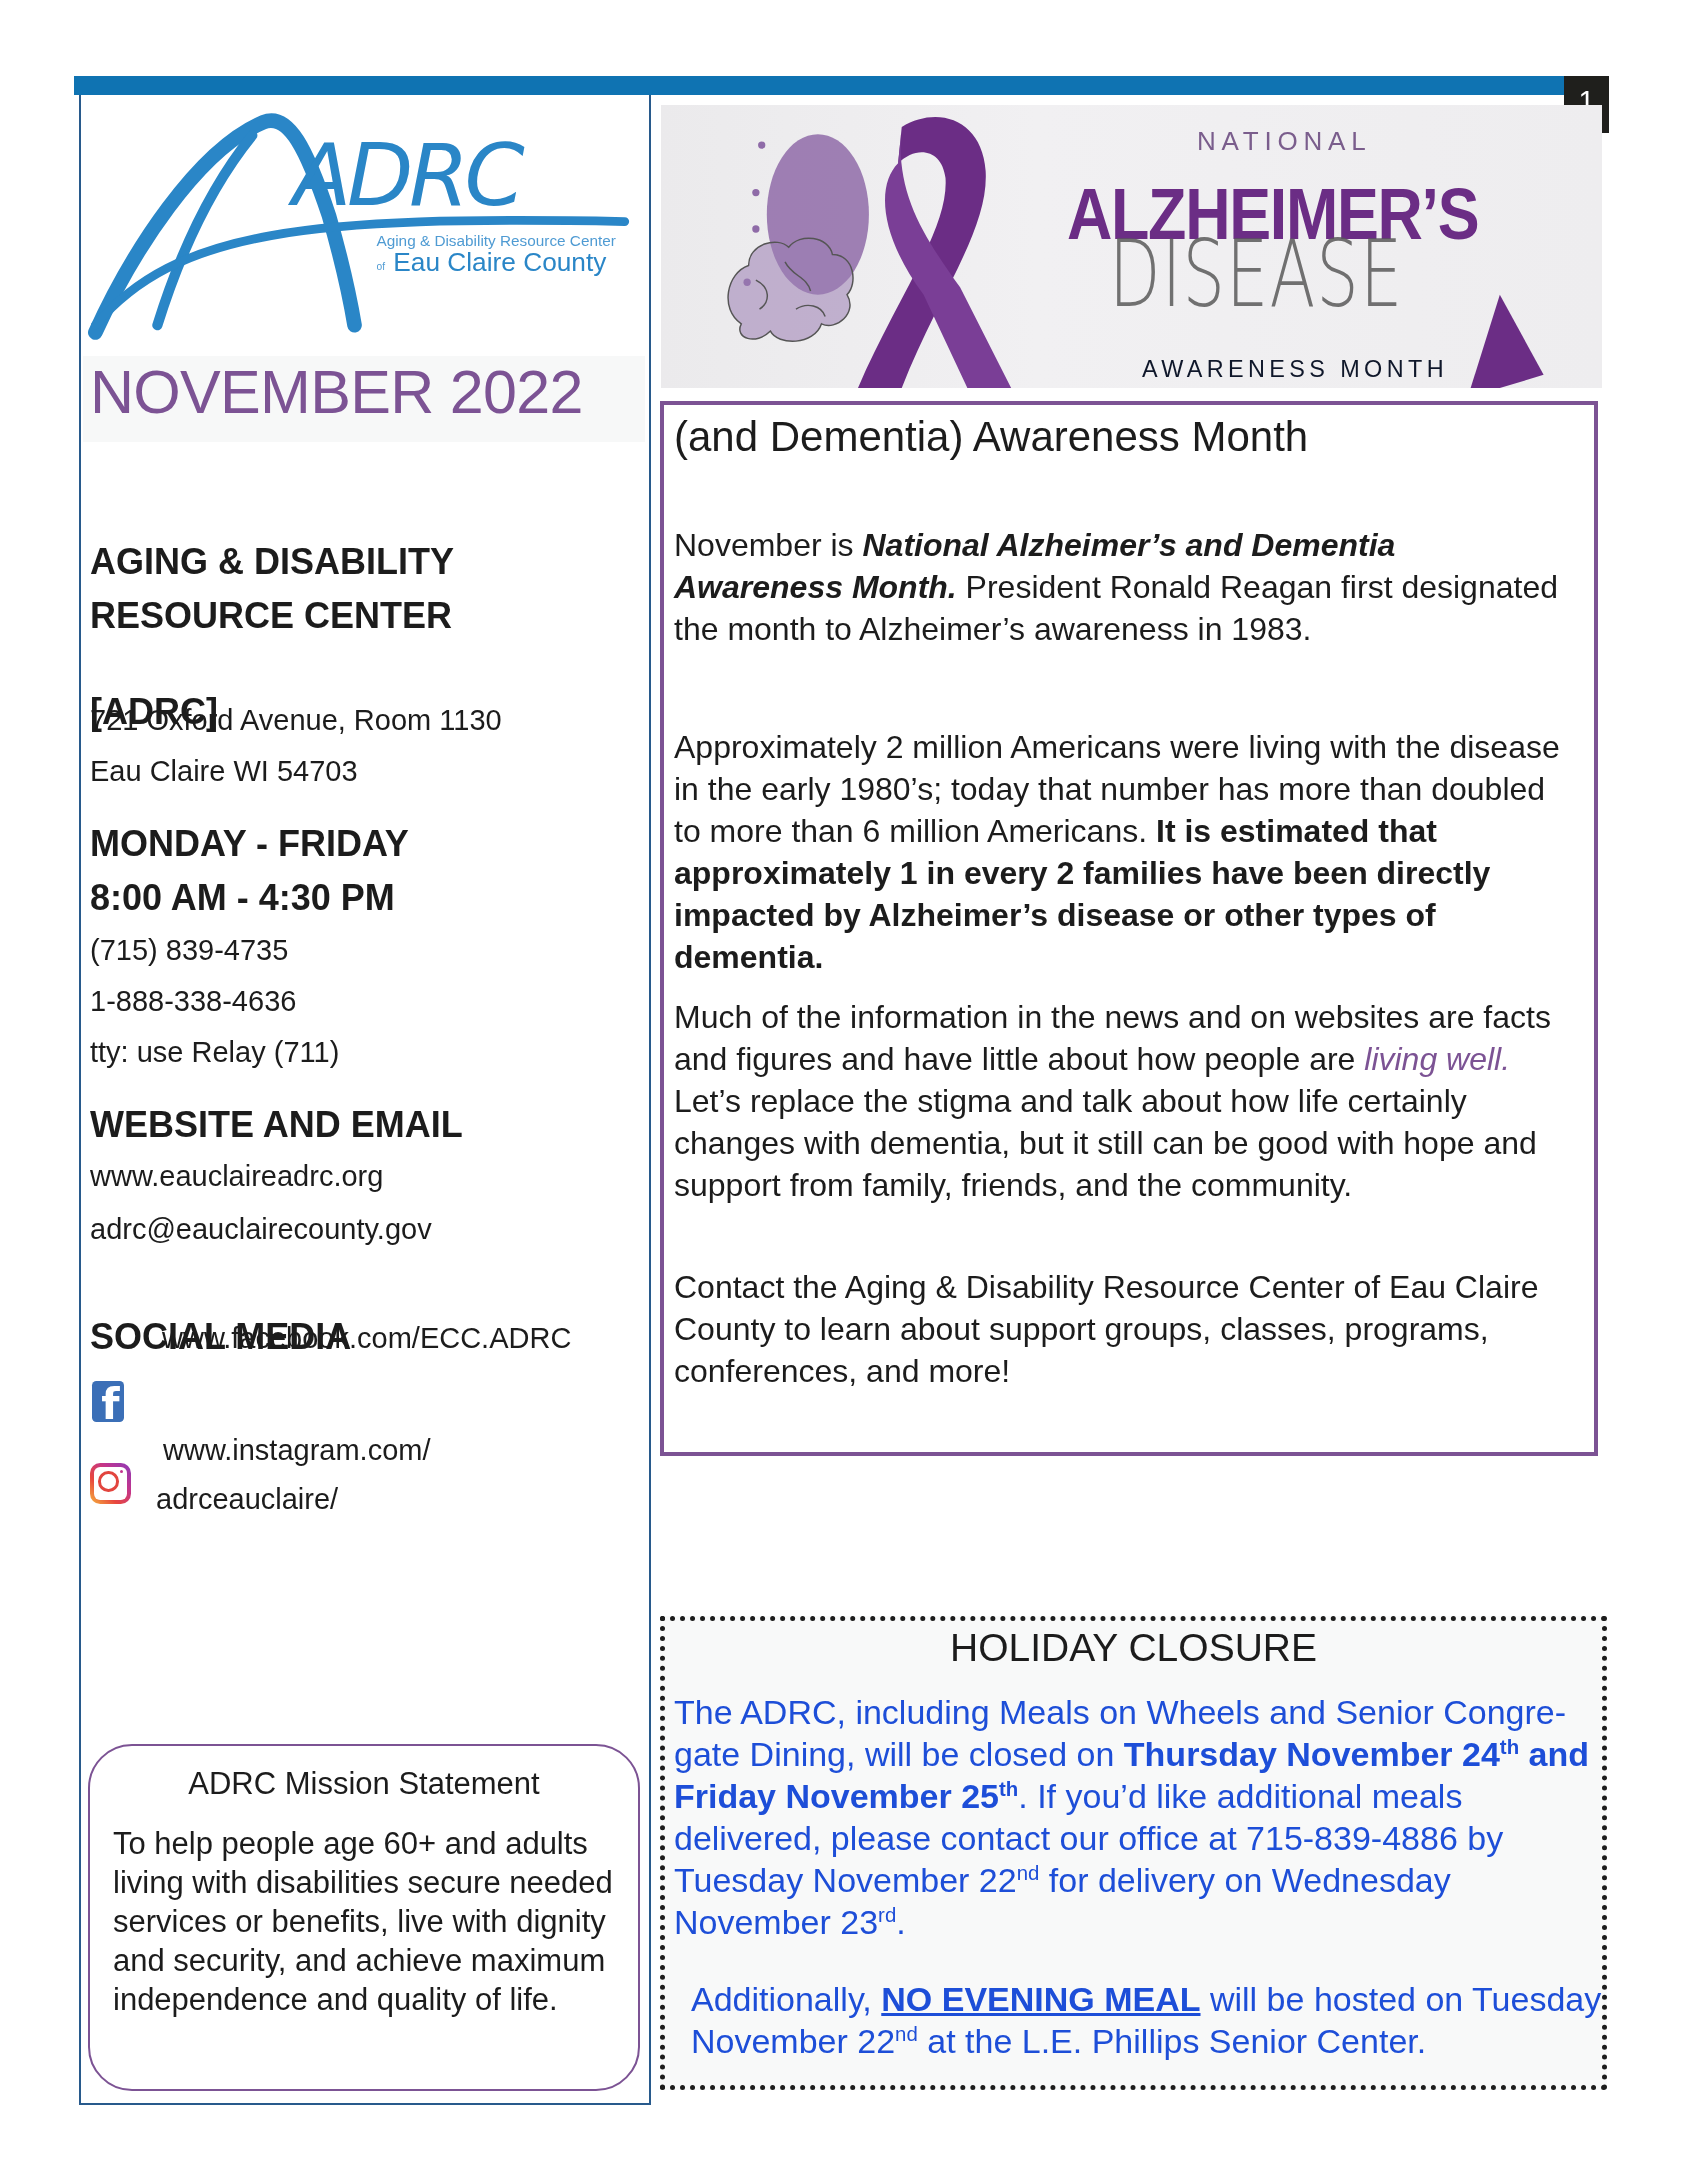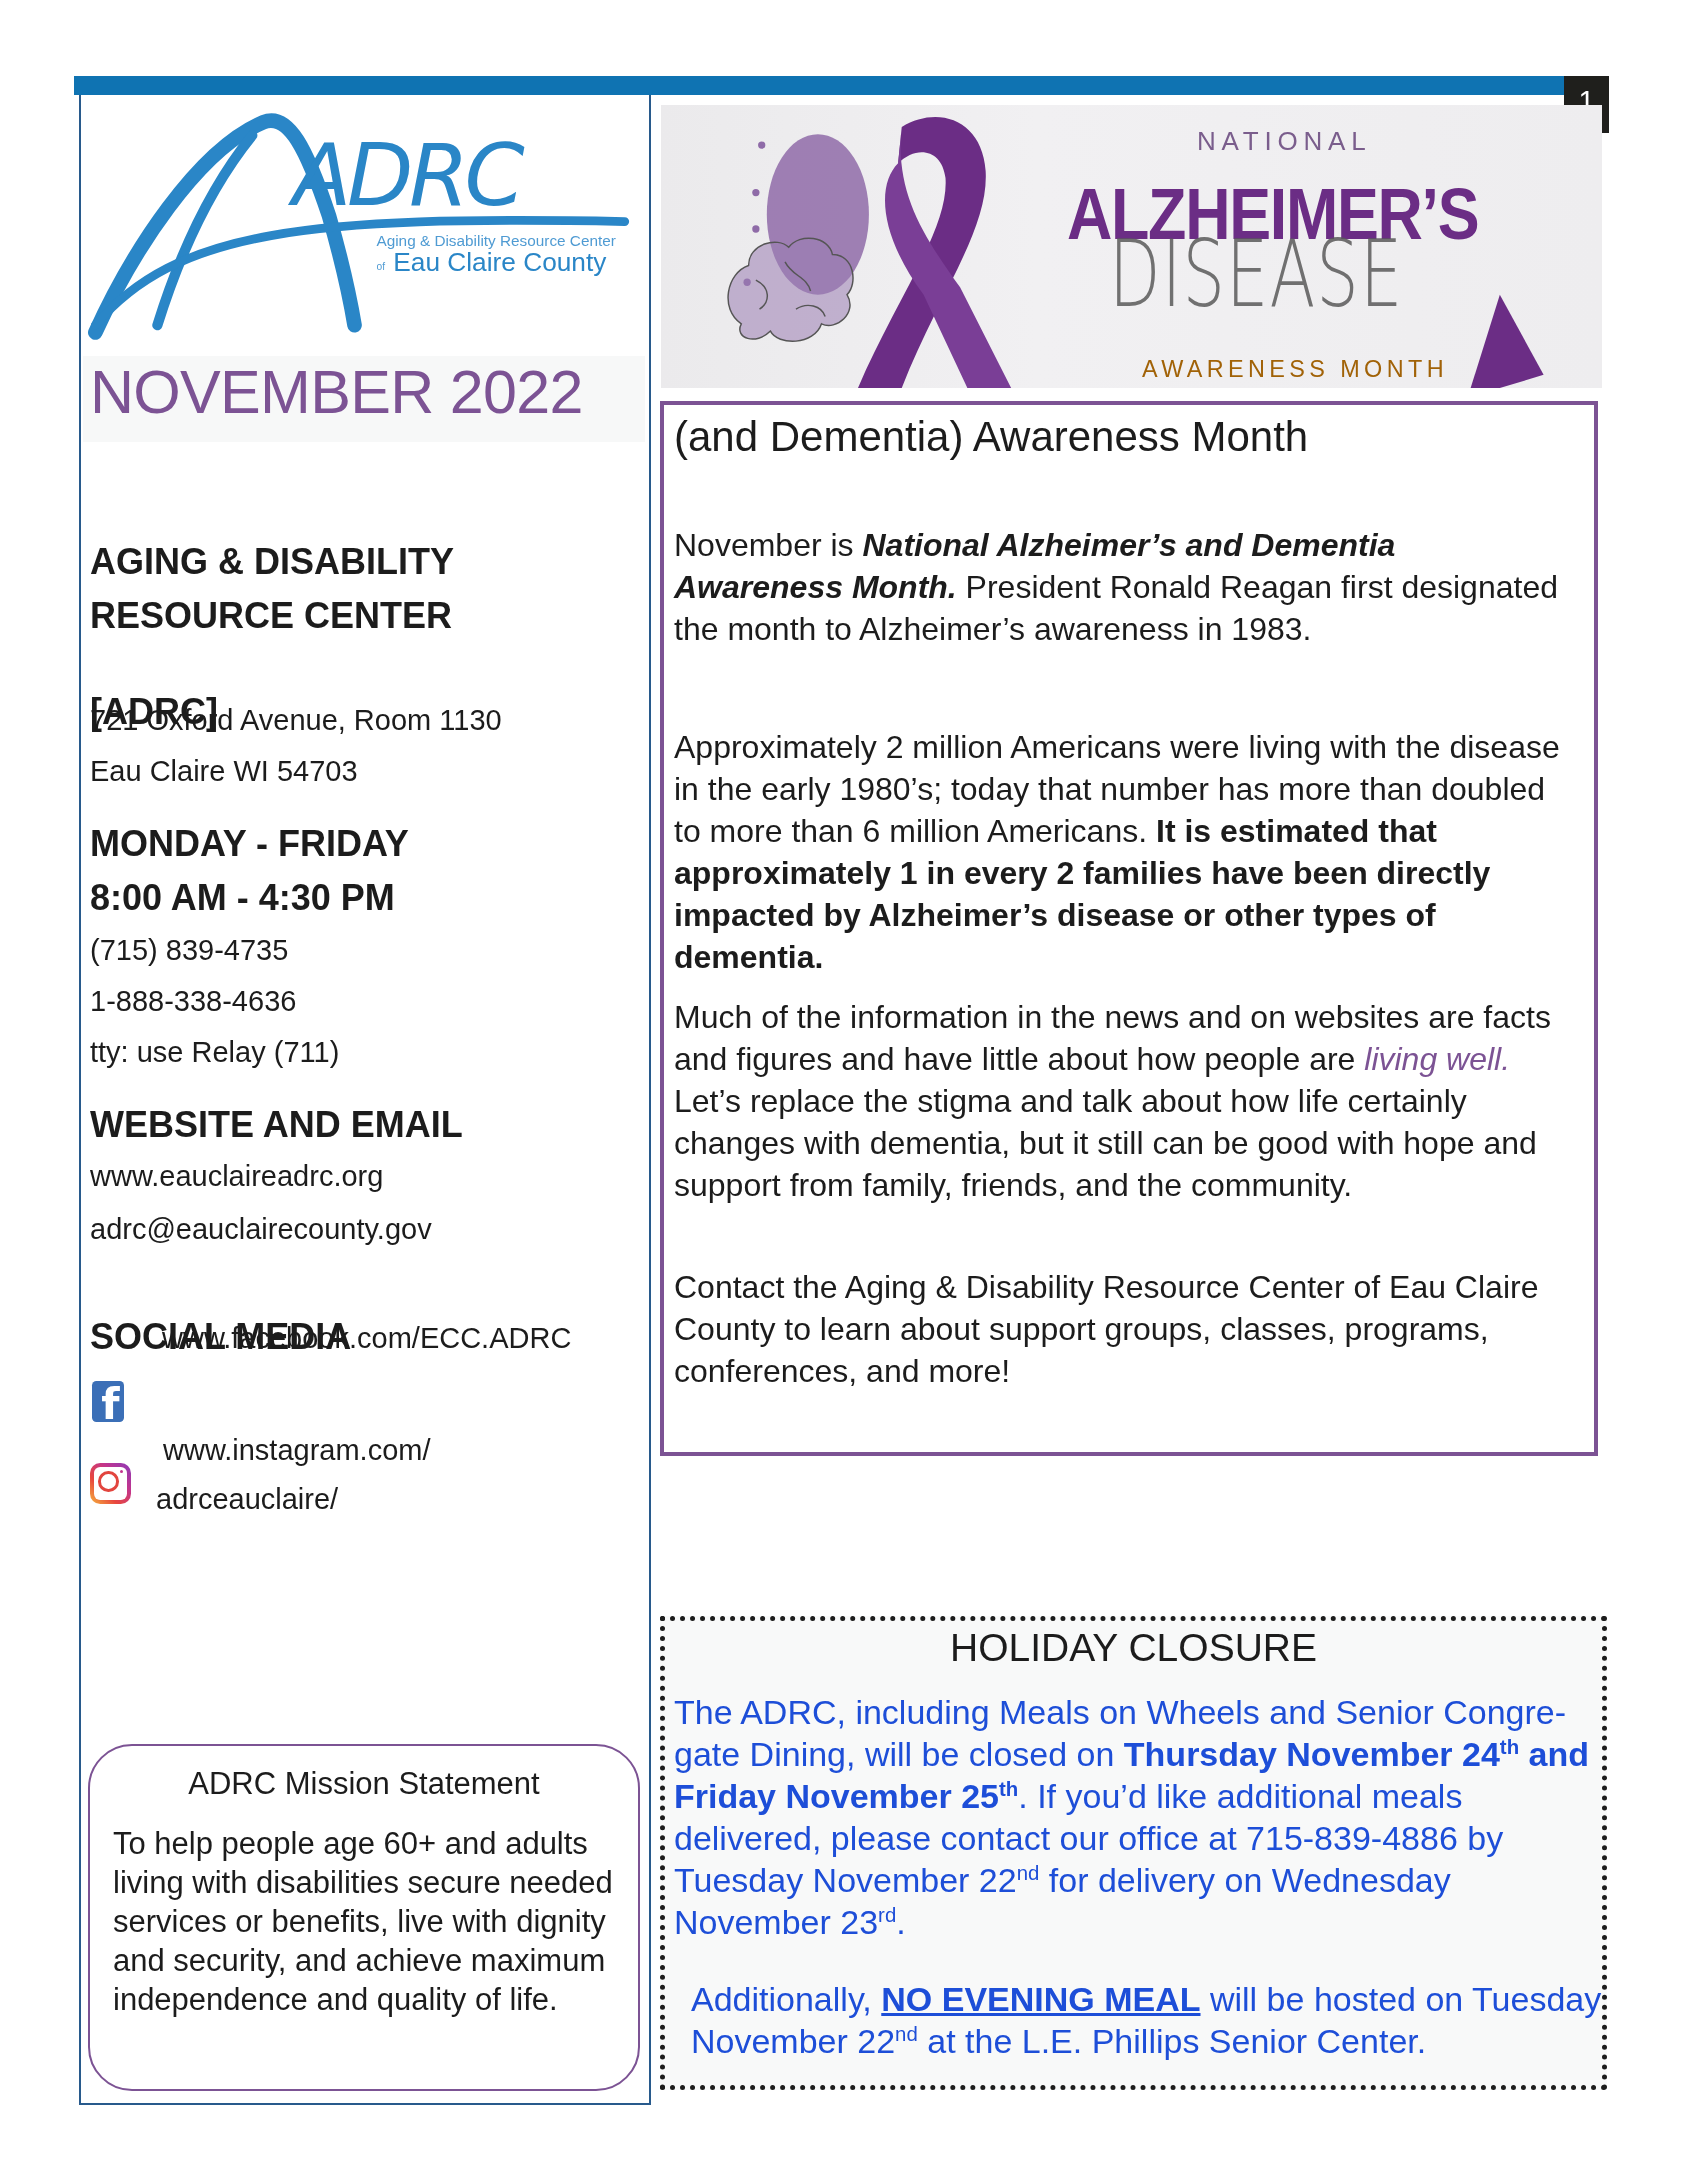--- a/index.html
+++ b/index.html
@@ -33,21 +33,21 @@
   #mission-title { left: 88px; top: 1766px; width: 552px; text-align: center; font-size: 31px; color: #1c1c1c; }
   #mission-text { left: 113px; top: 1824px; width: 511px; font-size: 31px; line-height: 39px; color: #1c1c1c; }
 
   
   #banner { left: 661px; top: 105px; width: 941px; height: 283px; background: linear-gradient(90deg,#ebeaec 0%,#f1f0f2 40%,#eeedef 100%); overflow: hidden; }
   #banner-national { left: 1197px; top: 126px; font-size: 26px; letter-spacing: 5.8px; color: #7a5d8c; font-weight: 300; }
   #banner-alz { left: 1067px; top: 174px; font-size: 73px; font-weight: bold; color: #6b2d85; letter-spacing: -1.5px; line-height: 80px;
                 font-family: "Liberation Sans", sans-serif; transform: scaleX(0.86); transform-origin: left; }
   #banner-disease { left: 1109px; top: 223px; font-size: 93px; color: #5a5a5a; font-weight: 300; letter-spacing: 1.5px; line-height: 102px;
                     -webkit-text-stroke: 0; font-family: "DejaVu Sans", sans-serif; transform: scaleX(0.72); transform-origin: left; opacity: 0.85;}
-  #banner-awareness { left: 1142px; top: 356px; font-size: 23.4px; letter-spacing: 4.4px; color: #a16207; }
+  #banner-awareness { left: 1142px; top: 356px; font-size: 23.4px; letter-spacing: 4.4px; color: #0f172a; }
 
   
   #article-box { left: 660px; top: 401px; width: 938px; height: 1055px; border: 4.4px solid #7c5394; box-sizing: border-box; }
   .art { left: 674px; width: 912px; font-size: 32px; line-height: 42px; color: #1c1c1c; }
   #art-title { font-size: 42px; line-height: 56px; top: 409px; }
   .em-italic { font-style: italic; font-weight: bold; }
   .purple-italic { font-style: italic; color: #7c5394; }
 
   
   #holiday-box { left: 660px; top: 1616px; width: 947px; height: 474px; border: 5.8px dotted #1c1c1c; box-sizing: border-box; background: #f8f9f9; }

